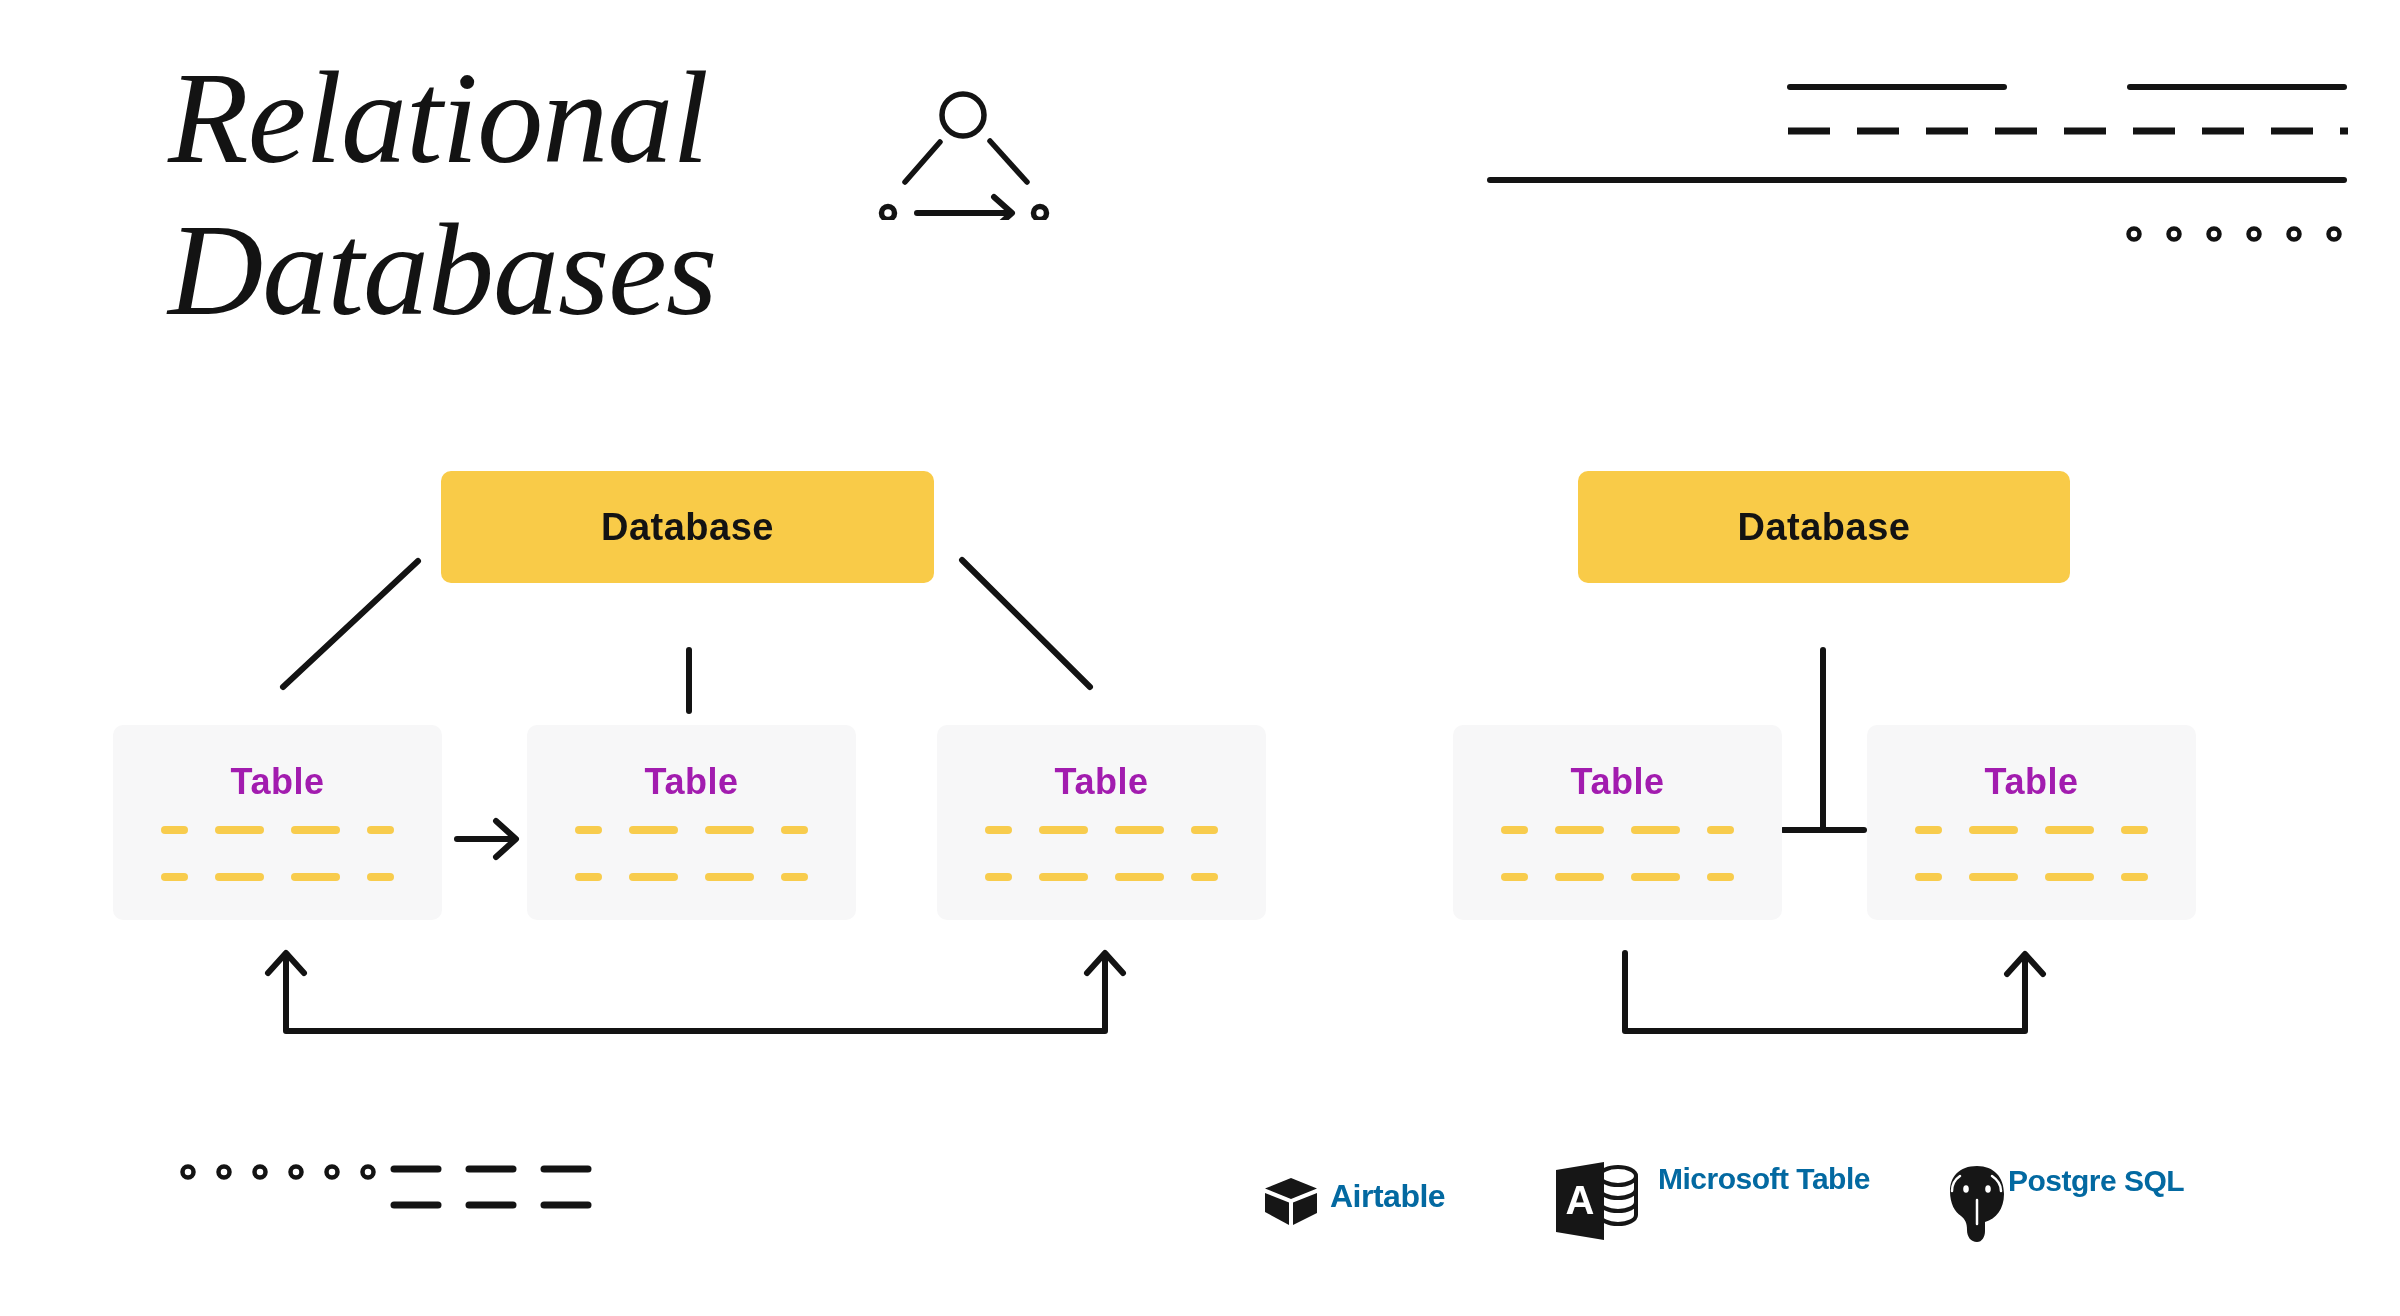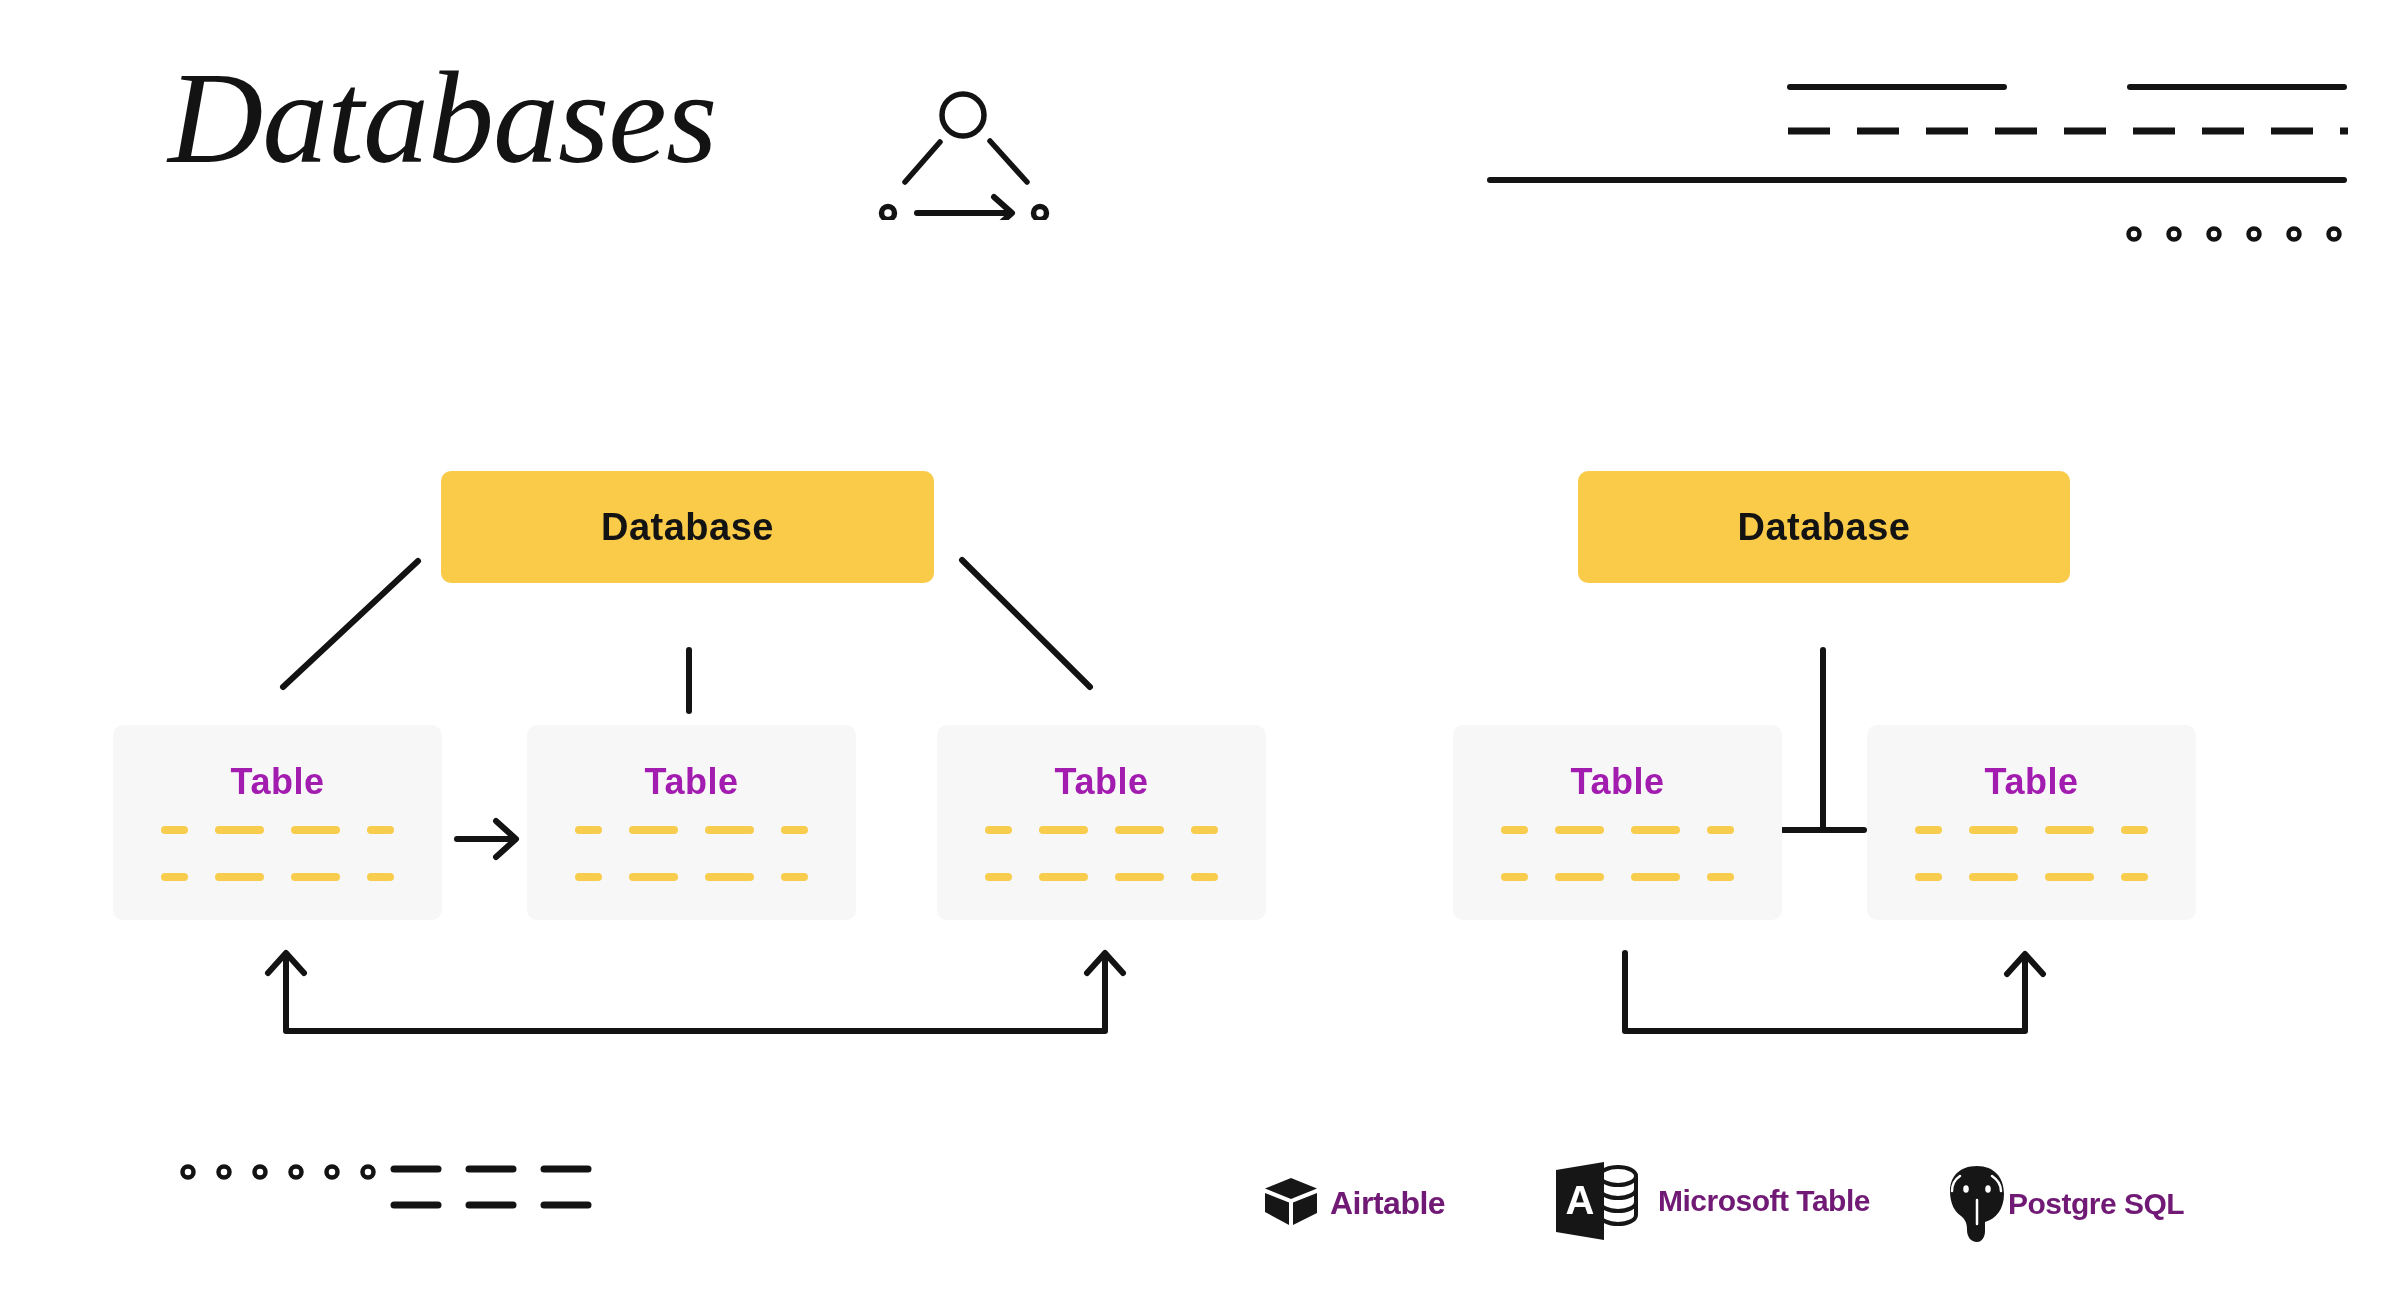--- a/index.html
+++ b/index.html
@@ -33,34 +33,35 @@
     font-size:36px;font-weight:700;color:#a21caf;letter-spacing:.5px;
   }
   .dash-row{position:absolute;left:48px;display:flex;gap:27px;}
   .dash-row.r1{top:101px;}
   .dash-row.r2{top:148px;}
   .d{height:8px;border-radius:5px;background:#F8CC4D;}
   .d.s{width:27px;}
   .d.l{width:49px;}
   
   .logo{
-    position:absolute;display:flex;align-items:center;
-    font-weight:700;color:#701a75;
+    position:absolute;display:flex;
+    font-weight:700;color:#0369a1;
   }
   .logo .label{white-space:nowrap;letter-spacing:-0.5px;}
   .logo-airtable{left:1263px;top:1178px;gap:11px;font-size:32px;}
   .logo-access{left:1556px;top:1162px;gap:14px;font-size:30px;}
   .logo-postgres{left:1946px;top:1164px;font-size:30px;}
 </style>
 </head>
 <body>
 
 <div class="canvas">
 
   <h1 class="title">
+    <span>Relational</span>
     <span>Databases</span>
   </h1>
 
   <svg class="abs" style="left:850px;top:70px;" width="200" height="150" viewBox="0 0 200 150">
     <g stroke="#131313" stroke-width="5.5" fill="none" stroke-linecap="round">
       <circle cx="113" cy="45" r="21"></circle>
       <line x1="55" y1="112" x2="90" y2="72"></line>
       <line x1="140" y1="71" x2="177" y2="112"></line>
       <circle cx="38" cy="143" r="6.5"></circle>
       <circle cx="190" cy="143" r="6.5"></circle>

